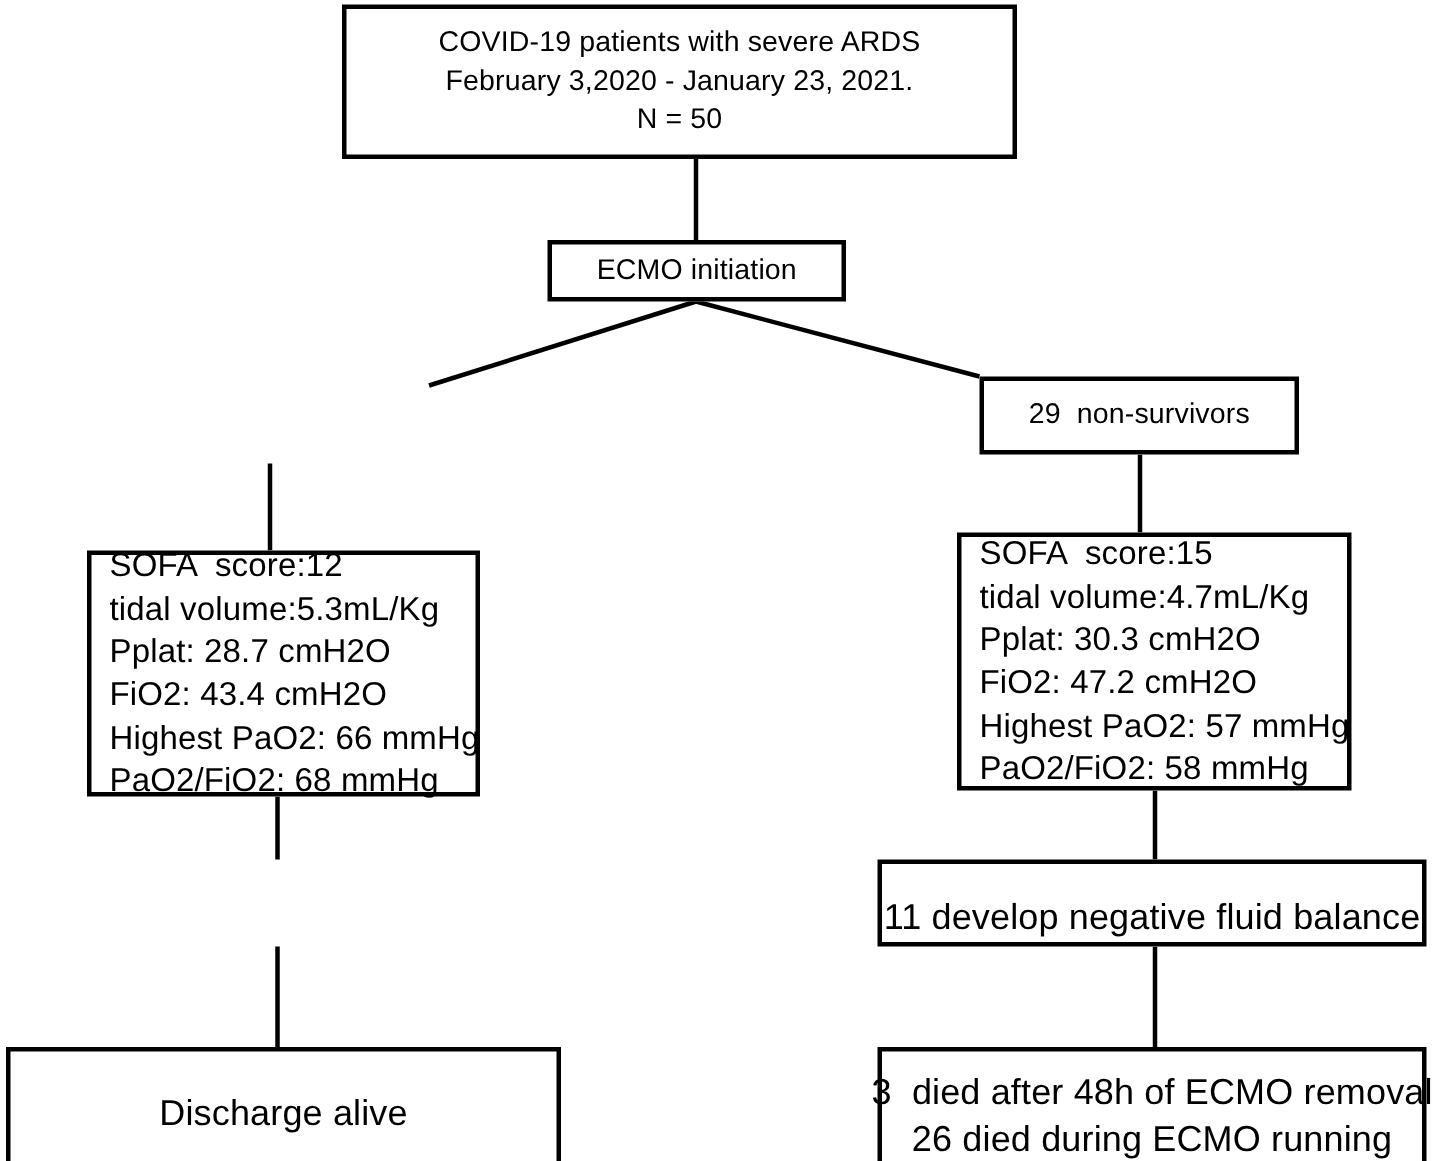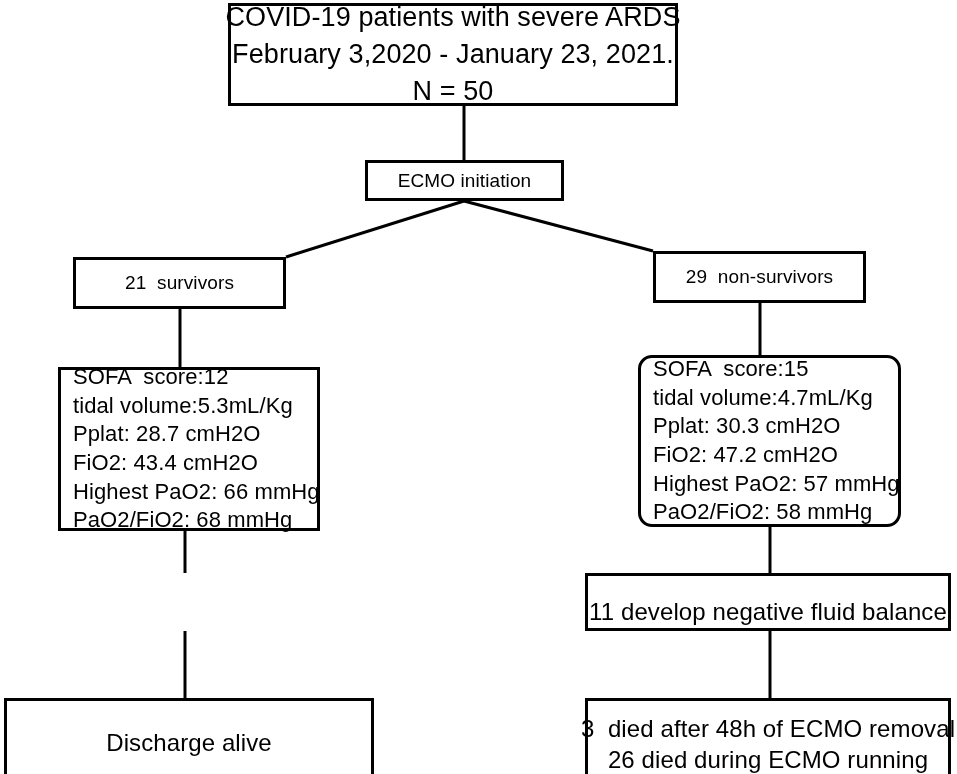--- a/index.html
+++ b/index.html
@@ -47,28 +47,28 @@
     font-size: 19px;
     letter-spacing: 0.1px;
   }
   .node.left-align .node-text {
     padding-left: 12px;
     line-height: 1.30;
   }
 
   
   #node-cohort      { left: 228px; top: 3px;   width: 450px; height: 103px; }
-  #node-cohort .node-text { font-size: 27px; line-height: 1.36; }
+  #node-cohort .node-text { font-size: 19px; line-height: 1.36; }
 
   #node-ecmo        { left: 365px; top: 160px; width: 199px; height: 41px; }
   #node-survivors   { left: 73px;  top: 257px; width: 213px; height: 52px; }
   #node-nonsurv     { left: 653px; top: 251px; width: 213px; height: 52px; }
 
   #node-surv-detail { left: 58px;  top: 367px; width: 262px; height: 164px; }
-  #node-nons-detail { left: 638px; top: 355px; width: 263px; height: 172px; border-radius: 14px; }
+  #node-nons-detail { left: 638px; top: 355px; width: 263px; height: 172px; }
 
   #node-surv-fluid  { left: 4px;   top: 573px; width: 370px; height: 58px; }
   #node-nons-fluid  { left: 585px; top: 573px; width: 366px; height: 58px; align-items: flex-end; }
 
   #node-surv-out    { left: 4px;   top: 698px; width: 370px; height: 90px; }
   #node-nons-out    { left: 585px; top: 698px; width: 366px; height: 90px; }
 
   #node-surv-detail .node-text,
   #node-nons-detail .node-text { font-size: 22px; }
   #node-surv-fluid .node-text,
@@ -100,23 +100,20 @@
   <div class="node center" id="node-cohort">
     <div class="node-text">COVID-19 patients with severe ARDS
 February 3,2020 - January 23, 2021.
 N = 50</div>
   </div>
 
   <div class="node center" id="node-ecmo">
     <div class="node-text">ECMO initiation</div>
   </div>
 
-  <div class="node center" id="node-survivors">
-    <div class="node-text">21  survivors</div>
-  </div>
 
   <div class="node center" id="node-nonsurv">
     <div class="node-text">29  non-survivors</div>
   </div>
 
   <div class="node left-align" id="node-surv-detail">
     <div class="node-text">SOFA  score:12
 tidal volume:5.3mL/Kg
 Pplat: 28.7 cmH2O
 FiO2: 43.4 cmH2O

